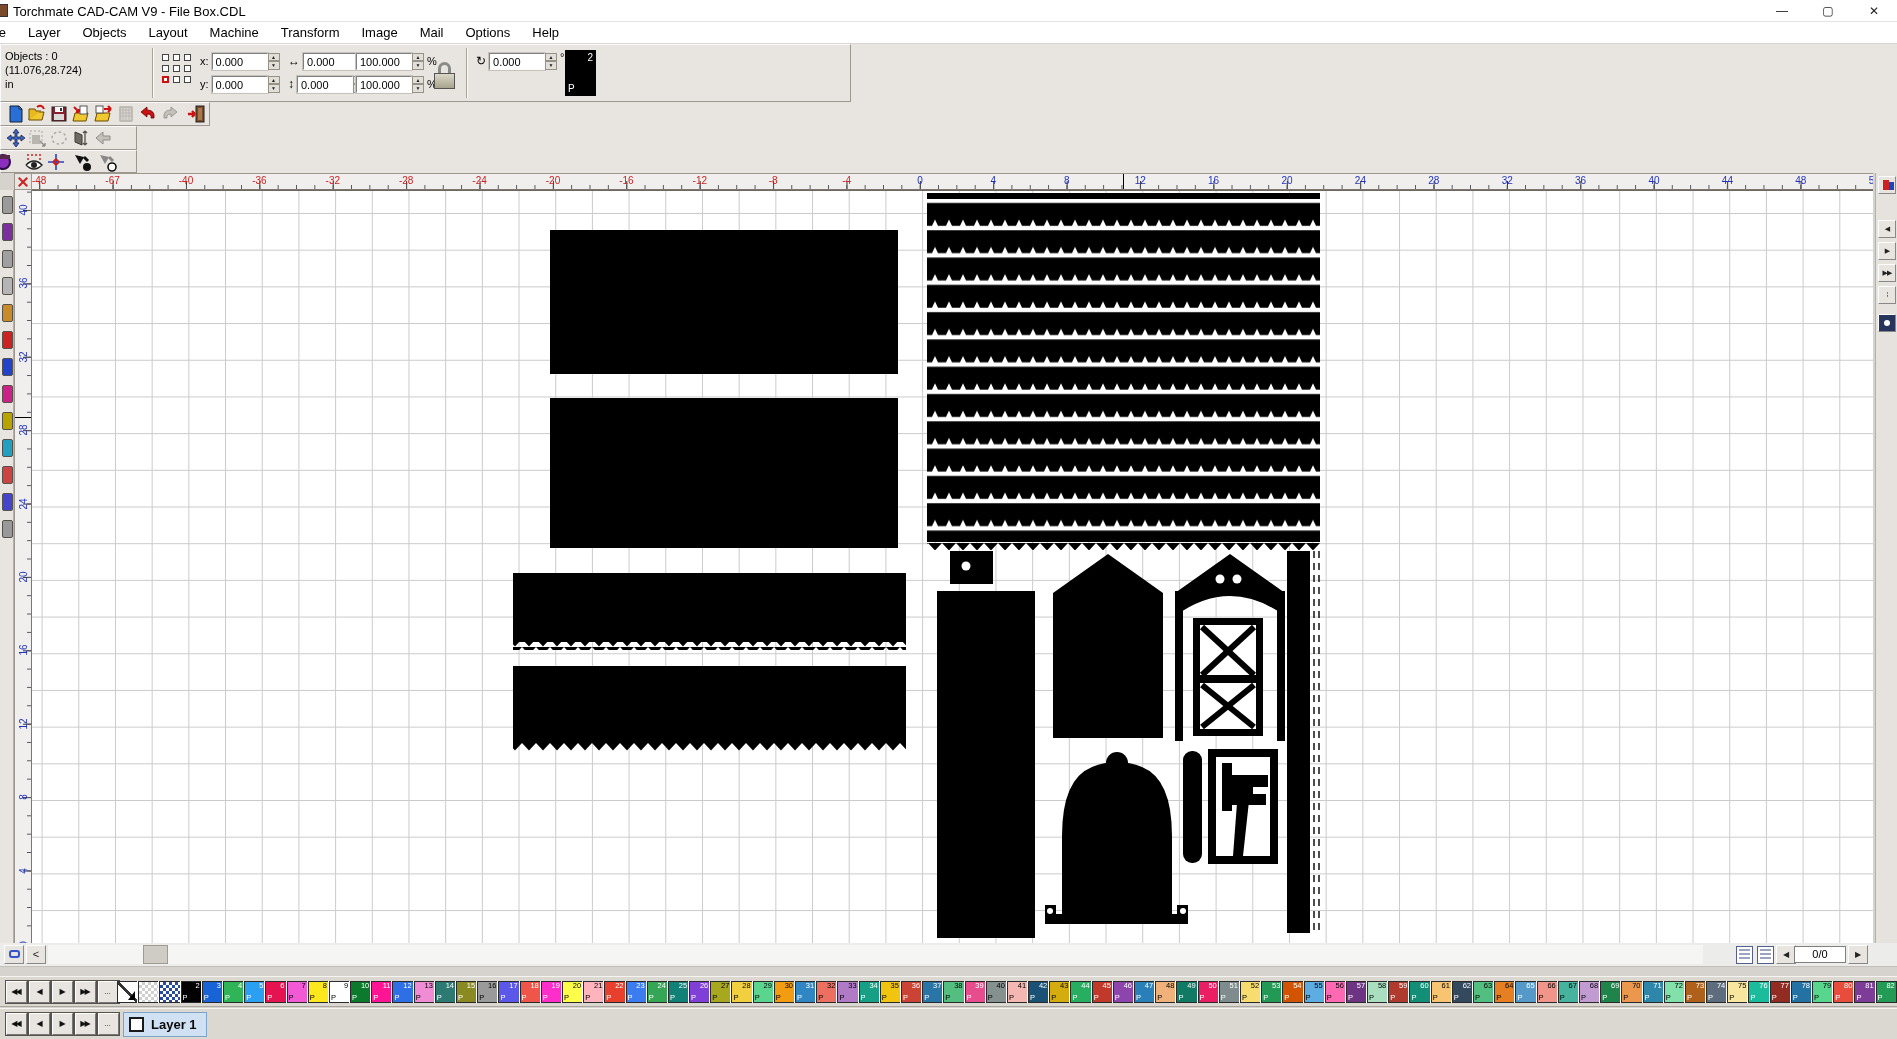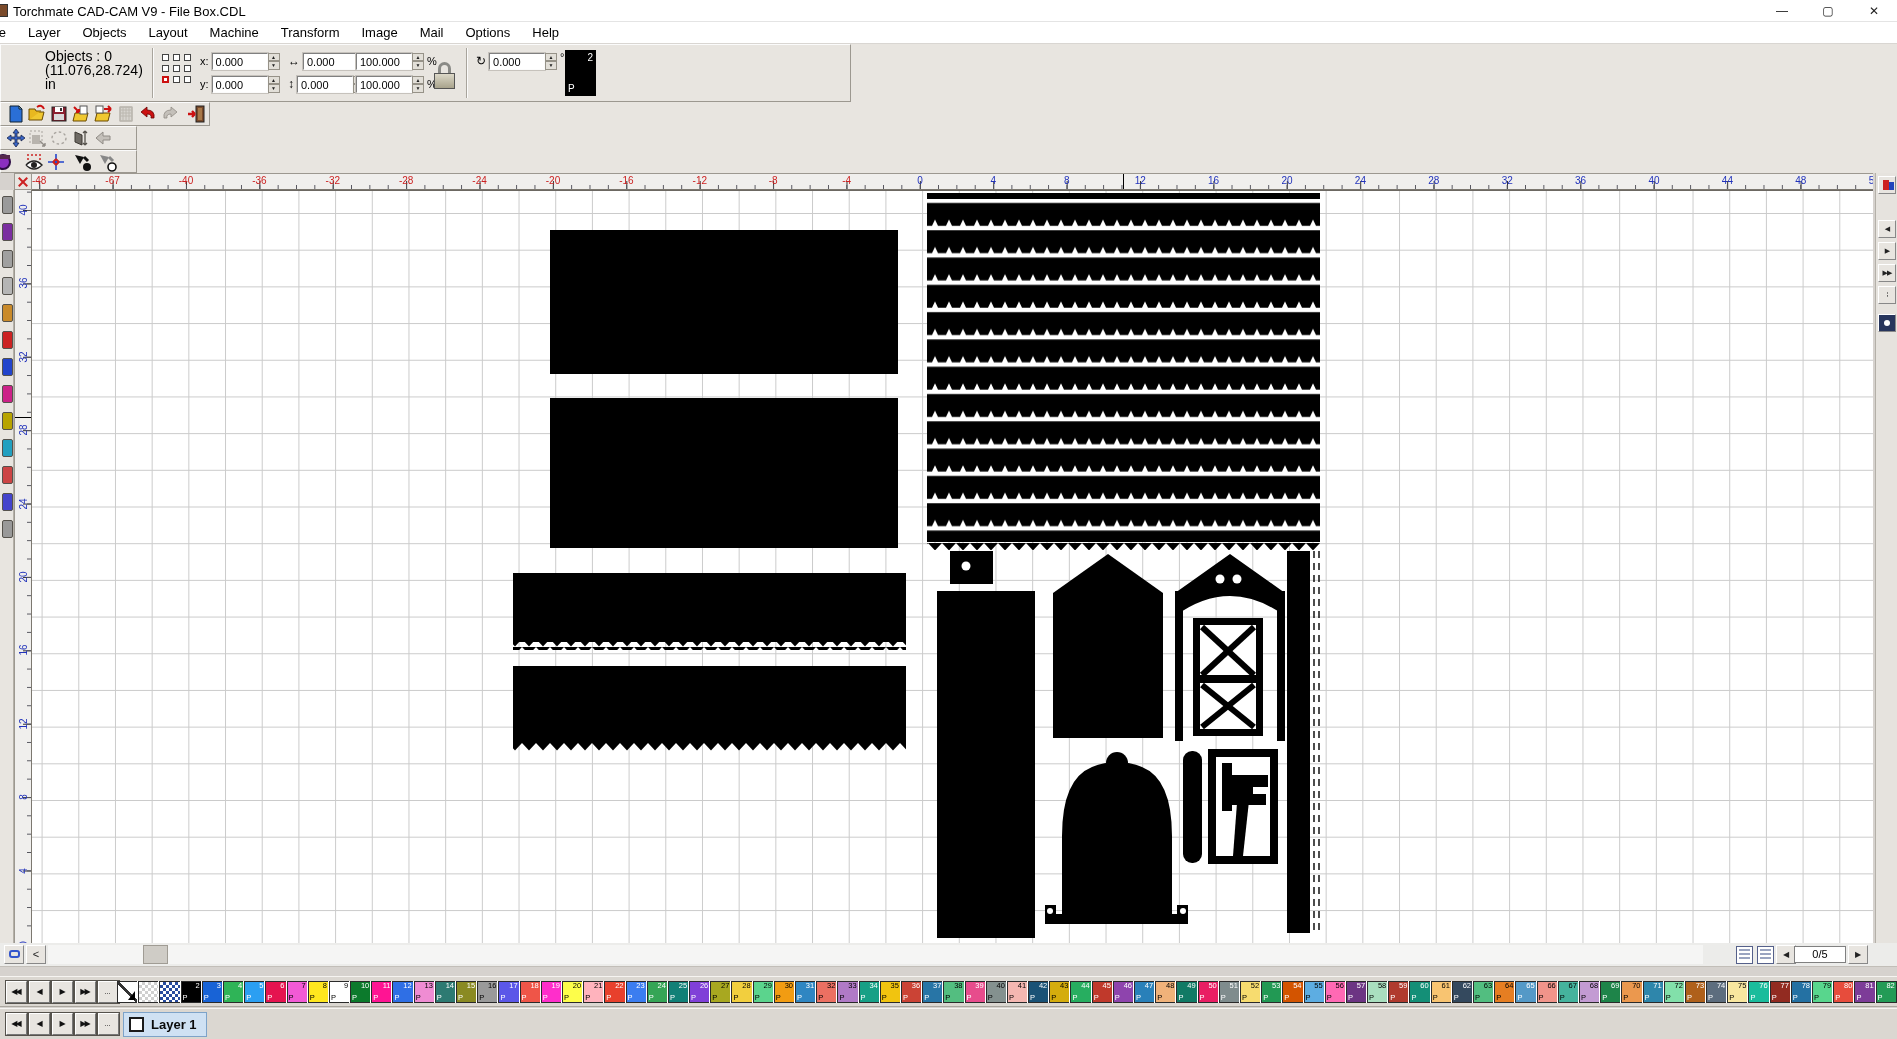--- a/index.html
+++ b/index.html
@@ -14,21 +14,21 @@
   .winbtn.min { left:1759px; } .winbtn.max { left:1805px; } .winbtn.close { left:1851px; }
 
   
   .menubar { position:absolute; left:0; top:22px; width:1897px; height:22px; background:#ffffff; border-bottom:1px solid #d9d6d2; display:flex; align-items:center; }
   .menu-item { font-size:13px; color:#000; padding:0 11px; white-space:nowrap; }
   .menu-item:first-child { margin-left:-26px; }
 
   
   .toolbar-main { position:absolute; left:0; top:44px; width:1897px; height:58px; background:#e8e5e0; }
   .tb-panel { position:absolute; left:0; top:0; width:851px; height:58px; background:#e8e5e0; border-top:1px solid #fbfbfb; border-left:1px solid #fbfbfb; border-right:1px solid #9c9890; border-bottom:1px solid #9c9890; }
-  .statusblock { position:absolute; left:5px; top:5px; font-size:14px; line-height:14px; color:#000;margin-left:40px; }
+  .statusblock { position:absolute; left:5px; top:5px; font-size:11px; line-height:14px; color:#000; }
   .vsep { position:absolute; top:4px; height:50px; width:2px; border-left:1px solid #a8a49c; border-right:1px solid #fbfbfb; }
   .agrid { position:absolute; left:162px; top:10px; width:30px; height:38px; display:grid; grid-template-columns:repeat(3,7px); grid-template-rows:repeat(3,7px); gap:4px; }
   .agrid i { background:#fff; border:1px solid #444; }
   .agrid i.red { border:2px solid #cc1111; }
   .fldrow { position:absolute; height:18px; display:flex; align-items:center; }
   .fldlabel { font-size:11px; margin-right:3px; color:#000; }
   .fldglyph { font-size:12px; margin-right:3px; color:#000; }
   .fld { width:56px; height:17px; background:#fff; border-top:1px solid #808080; border-left:1px solid #808080; border-bottom:1px solid #fbfbfb; border-right:1px solid #fbfbfb; outline:1px solid #c6c2bc; font-size:11px; padding:1px 0 0 3px; color:#000; }
   .spin { width:12px; height:17px; display:flex; flex-direction:column; }
   .spin b { flex:1; background:#e2dfd8; border:1px solid #969288; font-size:5px; line-height:6px; text-align:center; color:#222; font-weight:normal; }
@@ -558,21 +558,21 @@
       <i></i>
       <i></i>
       <i></i>
     </div>
   <div class="jobicon" style="left:1757px">
       <i></i>
       <i></i>
       <i></i>
     </div>
   <div class="sbtn" style="left:1776px; font-size:8px">◀</div>
-  <div class="counterbox">0/5</div>
+  <div class="counterbox">0/0</div>
   <div class="sbtn" style="left:1848px; font-size:8px">▶</div>
 </div>
 
 <div class="paletterow">
   <div class="navbtn" style="left:6px">◀◀</div>
   <div class="navbtn" style="left:29px">◀</div>
   <div class="navbtn" style="left:52px">▶</div>
   <div class="navbtn" style="left:75px">▶▶</div>
   <div class="navbtn" style="left:98px; letter-spacing:0">...</div>
   <div class="swatchwrap"><div class="swatch sw-none"><i></i></div><div class="swatch sw-checker"></div><div class="swatch sw-checkerblue"></div><div class="swatch" style="background: rgb(0, 0, 0);"><span class="n" style="color: rgb(255, 255, 255);">2</span><span class="p" style="color: rgb(255, 255, 255);">P</span></div><div class="swatch" style="background: rgb(24, 99, 214);"><span class="n" style="color: rgb(255, 255, 255);">3</span><span class="p" style="color: rgb(255, 255, 255);">P</span></div><div class="swatch" style="background: rgb(47, 180, 87);"><span class="n" style="color: rgb(255, 255, 255);">4</span><span class="p" style="color: rgb(255, 255, 255);">P</span></div><div class="swatch" style="background: rgb(43, 159, 242);"><span class="n" style="color: rgb(255, 255, 255);">5</span><span class="p" style="color: rgb(255, 255, 255);">P</span></div><div class="swatch" style="background: rgb(229, 19, 79);"><span class="n" style="color: rgb(255, 255, 255);">6</span><span class="p" style="color: rgb(255, 255, 255);">P</span></div><div class="swatch" style="background: rgb(242, 90, 213);"><span class="n" style="color: rgb(0, 0, 0);">7</span><span class="p" style="color: rgb(0, 0, 0);">P</span></div><div class="swatch" style="background: rgb(255, 231, 30);"><span class="n" style="color: rgb(0, 0, 0);">8</span><span class="p" style="color: rgb(0, 0, 0);">P</span></div><div class="swatch" style="background: rgb(255, 255, 255);"><span class="n" style="color: rgb(0, 0, 0);">9</span><span class="p" style="color: rgb(0, 0, 0);">P</span></div><div class="swatch" style="background: rgb(12, 122, 44);"><span class="n" style="color: rgb(255, 255, 255);">10</span><span class="p" style="color: rgb(255, 255, 255);">P</span></div><div class="swatch" style="background: rgb(255, 20, 147);"><span class="n" style="color: rgb(255, 255, 255);">11</span><span class="p" style="color: rgb(255, 255, 255);">P</span></div><div class="swatch" style="background: rgb(47, 111, 229);"><span class="n" style="color: rgb(255, 255, 255);">12</span><span class="p" style="color: rgb(255, 255, 255);">P</span></div><div class="swatch" style="background: rgb(239, 140, 211);"><span class="n" style="color: rgb(0, 0, 0);">13</span><span class="p" style="color: rgb(0, 0, 0);">P</span></div><div class="swatch" style="background: rgb(45, 122, 114);"><span class="n" style="color: rgb(255, 255, 255);">14</span><span class="p" style="color: rgb(255, 255, 255);">P</span></div><div class="swatch" style="background: rgb(138, 138, 34);"><span class="n" style="color: rgb(255, 255, 255);">15</span><span class="p" style="color: rgb(255, 255, 255);">P</span></div><div class="swatch" style="background: rgb(154, 154, 154);"><span class="n" style="color: rgb(0, 0, 0);">16</span><span class="p" style="color: rgb(0, 0, 0);">P</span></div><div class="swatch" style="background: rgb(91, 87, 232);"><span class="n" style="color: rgb(255, 255, 255);">17</span><span class="p" style="color: rgb(255, 255, 255);">P</span></div><div class="swatch" style="background: rgb(239, 85, 72);"><span class="n" style="color: rgb(255, 255, 255);">18</span><span class="p" style="color: rgb(255, 255, 255);">P</span></div><div class="swatch" style="background: rgb(255, 46, 203);"><span class="n" style="color: rgb(255, 255, 255);">19</span><span class="p" style="color: rgb(255, 255, 255);">P</span></div><div class="swatch" style="background: rgb(253, 253, 74);"><span class="n" style="color: rgb(0, 0, 0);">20</span><span class="p" style="color: rgb(0, 0, 0);">P</span></div><div class="swatch" style="background: rgb(255, 179, 189);"><span class="n" style="color: rgb(0, 0, 0);">21</span><span class="p" style="color: rgb(0, 0, 0);">P</span></div><div class="swatch" style="background: rgb(232, 64, 44);"><span class="n" style="color: rgb(255, 255, 255);">22</span><span class="p" style="color: rgb(255, 255, 255);">P</span></div><div class="swatch" style="background: rgb(59, 125, 240);"><span class="n" style="color: rgb(255, 255, 255);">23</span><span class="p" style="color: rgb(255, 255, 255);">P</span></div><div class="swatch" style="background: rgb(53, 165, 86);"><span class="n" style="color: rgb(255, 255, 255);">24</span><span class="p" style="color: rgb(255, 255, 255);">P</span></div><div class="swatch" style="background: rgb(17, 128, 119);"><span class="n" style="color: rgb(255, 255, 255);">25</span><span class="p" style="color: rgb(255, 255, 255);">P</span></div><div class="swatch" style="background: rgb(128, 64, 216);"><span class="n" style="color: rgb(255, 255, 255);">26</span><span class="p" style="color: rgb(255, 255, 255);">P</span></div><div class="swatch" style="background: rgb(168, 168, 32);"><span class="n" style="color: rgb(0, 0, 0);">27</span><span class="p" style="color: rgb(0, 0, 0);">P</span></div><div class="swatch" style="background: rgb(242, 207, 62);"><span class="n" style="color: rgb(0, 0, 0);">28</span><span class="p" style="color: rgb(0, 0, 0);">P</span></div><div class="swatch" style="background: rgb(91, 212, 141);"><span class="n" style="color: rgb(0, 0, 0);">29</span><span class="p" style="color: rgb(0, 0, 0);">P</span></div><div class="swatch" style="background: rgb(242, 156, 18);"><span class="n" style="color: rgb(0, 0, 0);">30</span><span class="p" style="color: rgb(0, 0, 0);">P</span></div><div class="swatch" style="background: rgb(47, 134, 194);"><span class="n" style="color: rgb(255, 255, 255);">31</span><span class="p" style="color: rgb(255, 255, 255);">P</span></div><div class="swatch" style="background: rgb(236, 112, 98);"><span class="n" style="color: rgb(0, 0, 0);">32</span><span class="p" style="color: rgb(0, 0, 0);">P</span></div><div class="swatch" style="background: rgb(176, 122, 198);"><span class="n" style="color: rgb(0, 0, 0);">33</span><span class="p" style="color: rgb(0, 0, 0);">P</span></div><div class="swatch" style="background: rgb(23, 160, 134);"><span class="n" style="color: rgb(255, 255, 255);">34</span><span class="p" style="color: rgb(255, 255, 255);">P</span></div><div class="swatch" style="background: rgb(241, 196, 15);"><span class="n" style="color: rgb(0, 0, 0);">35</span><span class="p" style="color: rgb(0, 0, 0);">P</span></div><div class="swatch" style="background: rgb(203, 67, 53);"><span class="n" style="color: rgb(255, 255, 255);">36</span><span class="p" style="color: rgb(255, 255, 255);">P</span></div><div class="swatch" style="background: rgb(40, 117, 166);"><span class="n" style="color: rgb(255, 255, 255);">37</span><span class="p" style="color: rgb(255, 255, 255);">P</span></div><div class="swatch" style="background: rgb(83, 190, 128);"><span class="n" style="color: rgb(0, 0, 0);">38</span><span class="p" style="color: rgb(0, 0, 0);">P</span></div><div class="swatch" style="background: rgb(231, 76, 140);"><span class="n" style="color: rgb(255, 255, 255);">39</span><span class="p" style="color: rgb(255, 255, 255);">P</span></div><div class="swatch" style="background: rgb(132, 145, 143);"><span class="n" style="color: rgb(0, 0, 0);">40</span><span class="p" style="color: rgb(0, 0, 0);">P</span></div><div class="swatch" style="background: rgb(245, 183, 177);"><span class="n" style="color: rgb(0, 0, 0);">41</span><span class="p" style="color: rgb(0, 0, 0);">P</span></div><div class="swatch" style="background: rgb(26, 82, 118);"><span class="n" style="color: rgb(255, 255, 255);">42</span><span class="p" style="color: rgb(255, 255, 255);">P</span></div><div class="swatch" style="background: rgb(212, 172, 13);"><span class="n" style="color: rgb(0, 0, 0);">43</span><span class="p" style="color: rgb(0, 0, 0);">P</span></div><div class="swatch" style="background: rgb(39, 174, 96);"><span class="n" style="color: rgb(255, 255, 255);">44</span><span class="p" style="color: rgb(255, 255, 255);">P</span></div><div class="swatch" style="background: rgb(192, 57, 43);"><span class="n" style="color: rgb(255, 255, 255);">45</span><span class="p" style="color: rgb(255, 255, 255);">P</span></div><div class="swatch" style="background: rgb(142, 68, 173);"><span class="n" style="color: rgb(255, 255, 255);">46</span><span class="p" style="color: rgb(255, 255, 255);">P</span></div><div class="swatch" style="background: rgb(41, 128, 185);"><span class="n" style="color: rgb(255, 255, 255);">47</span><span class="p" style="color: rgb(255, 255, 255);">P</span></div><div class="swatch" style="background: rgb(240, 178, 122);"><span class="n" style="color: rgb(0, 0, 0);">48</span><span class="p" style="color: rgb(0, 0, 0);">P</span></div><div class="swatch" style="background: rgb(17, 122, 101);"><span class="n" style="color: rgb(255, 255, 255);">49</span><span class="p" style="color: rgb(255, 255, 255);">P</span></div><div class="swatch" style="background: rgb(233, 30, 99);"><span class="n" style="color: rgb(255, 255, 255);">50</span><span class="p" style="color: rgb(255, 255, 255);">P</span></div><div class="swatch" style="background: rgb(127, 140, 141);"><span class="n" style="color: rgb(255, 255, 255);">51</span><span class="p" style="color: rgb(255, 255, 255);">P</span></div><div class="swatch" style="background: rgb(247, 220, 111);"><span class="n" style="color: rgb(0, 0, 0);">52</span><span class="p" style="color: rgb(0, 0, 0);">P</span></div><div class="swatch" style="background: rgb(34, 153, 84);"><span class="n" style="color: rgb(255, 255, 255);">53</span><span class="p" style="color: rgb(255, 255, 255);">P</span></div><div class="swatch" style="background: rgb(211, 84, 0);"><span class="n" style="color: rgb(255, 255, 255);">54</span><span class="p" style="color: rgb(255, 255, 255);">P</span></div><div class="swatch" style="background: rgb(93, 173, 226);"><span class="n" style="color: rgb(0, 0, 0);">55</span><span class="p" style="color: rgb(0, 0, 0);">P</span></div><div class="swatch" style="background: rgb(255, 105, 180);"><span class="n" style="color: rgb(0, 0, 0);">56</span><span class="p" style="color: rgb(0, 0, 0);">P</span></div><div class="swatch" style="background: rgb(108, 52, 131);"><span class="n" style="color: rgb(255, 255, 255);">57</span><span class="p" style="color: rgb(255, 255, 255);">P</span></div><div class="swatch" style="background: rgb(169, 223, 191);"><span class="n" style="color: rgb(0, 0, 0);">58</span><span class="p" style="color: rgb(0, 0, 0);">P</span></div><div class="swatch" style="background: rgb(176, 58, 46);"><span class="n" style="color: rgb(255, 255, 255);">59</span><span class="p" style="color: rgb(255, 255, 255);">P</span></div><div class="swatch" style="background: rgb(20, 143, 119);"><span class="n" style="color: rgb(255, 255, 255);">60</span><span class="p" style="color: rgb(255, 255, 255);">P</span></div><div class="swatch" style="background: rgb(248, 196, 113);"><span class="n" style="color: rgb(0, 0, 0);">61</span><span class="p" style="color: rgb(0, 0, 0);">P</span></div><div class="swatch" style="background: rgb(52, 73, 94);"><span class="n" style="color: rgb(255, 255, 255);">62</span><span class="p" style="color: rgb(255, 255, 255);">P</span></div><div class="swatch" style="background: rgb(82, 190, 128);"><span class="n" style="color: rgb(0, 0, 0);">63</span><span class="p" style="color: rgb(0, 0, 0);">P</span></div><div class="swatch" style="background: rgb(230, 126, 34);"><span class="n" style="color: rgb(0, 0, 0);">64</span><span class="p" style="color: rgb(0, 0, 0);">P</span></div><div class="swatch" style="background: rgb(84, 153, 199);"><span class="n" style="color: rgb(255, 255, 255);">65</span><span class="p" style="color: rgb(255, 255, 255);">P</span></div><div class="swatch" style="background: rgb(241, 148, 138);"><span class="n" style="color: rgb(0, 0, 0);">66</span><span class="p" style="color: rgb(0, 0, 0);">P</span></div><div class="swatch" style="background: rgb(69, 179, 157);"><span class="n" style="color: rgb(0, 0, 0);">67</span><span class="p" style="color: rgb(0, 0, 0);">P</span></div><div class="swatch" style="background: rgb(195, 155, 211);"><span class="n" style="color: rgb(0, 0, 0);">68</span><span class="p" style="color: rgb(0, 0, 0);">P</span></div><div class="swatch" style="background: rgb(30, 132, 73);"><span class="n" style="color: rgb(255, 255, 255);">69</span><span class="p" style="color: rgb(255, 255, 255);">P</span></div><div class="swatch" style="background: rgb(235, 152, 78);"><span class="n" style="color: rgb(0, 0, 0);">70</span><span class="p" style="color: rgb(0, 0, 0);">P</span></div><div class="swatch" style="background: rgb(46, 134, 171);"><span class="n" style="color: rgb(255, 255, 255);">71</span><span class="p" style="color: rgb(255, 255, 255);">P</span></div><div class="swatch" style="background: rgb(130, 224, 170);"><span class="n" style="color: rgb(0, 0, 0);">72</span><span class="p" style="color: rgb(0, 0, 0);">P</span></div><div class="swatch" style="background: rgb(175, 96, 26);"><span class="n" style="color: rgb(255, 255, 255);">73</span><span class="p" style="color: rgb(255, 255, 255);">P</span></div><div class="swatch" style="background: rgb(93, 109, 126);"><span class="n" style="color: rgb(255, 255, 255);">74</span><span class="p" style="color: rgb(255, 255, 255);">P</span></div><div class="swatch" style="background: rgb(249, 231, 159);"><span class="n" style="color: rgb(0, 0, 0);">75</span><span class="p" style="color: rgb(0, 0, 0);">P</span></div><div class="swatch" style="background: rgb(26, 188, 156);"><span class="n" style="color: rgb(255, 255, 255);">76</span><span class="p" style="color: rgb(255, 255, 255);">P</span></div><div class="swatch" style="background: rgb(146, 43, 33);"><span class="n" style="color: rgb(255, 255, 255);">77</span><span class="p" style="color: rgb(255, 255, 255);">P</span></div><div class="swatch" style="background: rgb(36, 113, 163);"><span class="n" style="color: rgb(255, 255, 255);">78</span><span class="p" style="color: rgb(255, 255, 255);">P</span></div><div class="swatch" style="background: rgb(88, 214, 141);"><span class="n" style="color: rgb(0, 0, 0);">79</span><span class="p" style="color: rgb(0, 0, 0);">P</span></div><div class="swatch" style="background: rgb(231, 76, 60);"><span class="n" style="color: rgb(255, 255, 255);">80</span><span class="p" style="color: rgb(255, 255, 255);">P</span></div><div class="swatch" style="background: rgb(125, 60, 152);"><span class="n" style="color: rgb(255, 255, 255);">81</span><span class="p" style="color: rgb(255, 255, 255);">P</span></div><div class="swatch" style="background: rgb(35, 155, 86);"><span class="n" style="color: rgb(255, 255, 255);">82</span><span class="p" style="color: rgb(255, 255, 255);">P</span></div></div>

